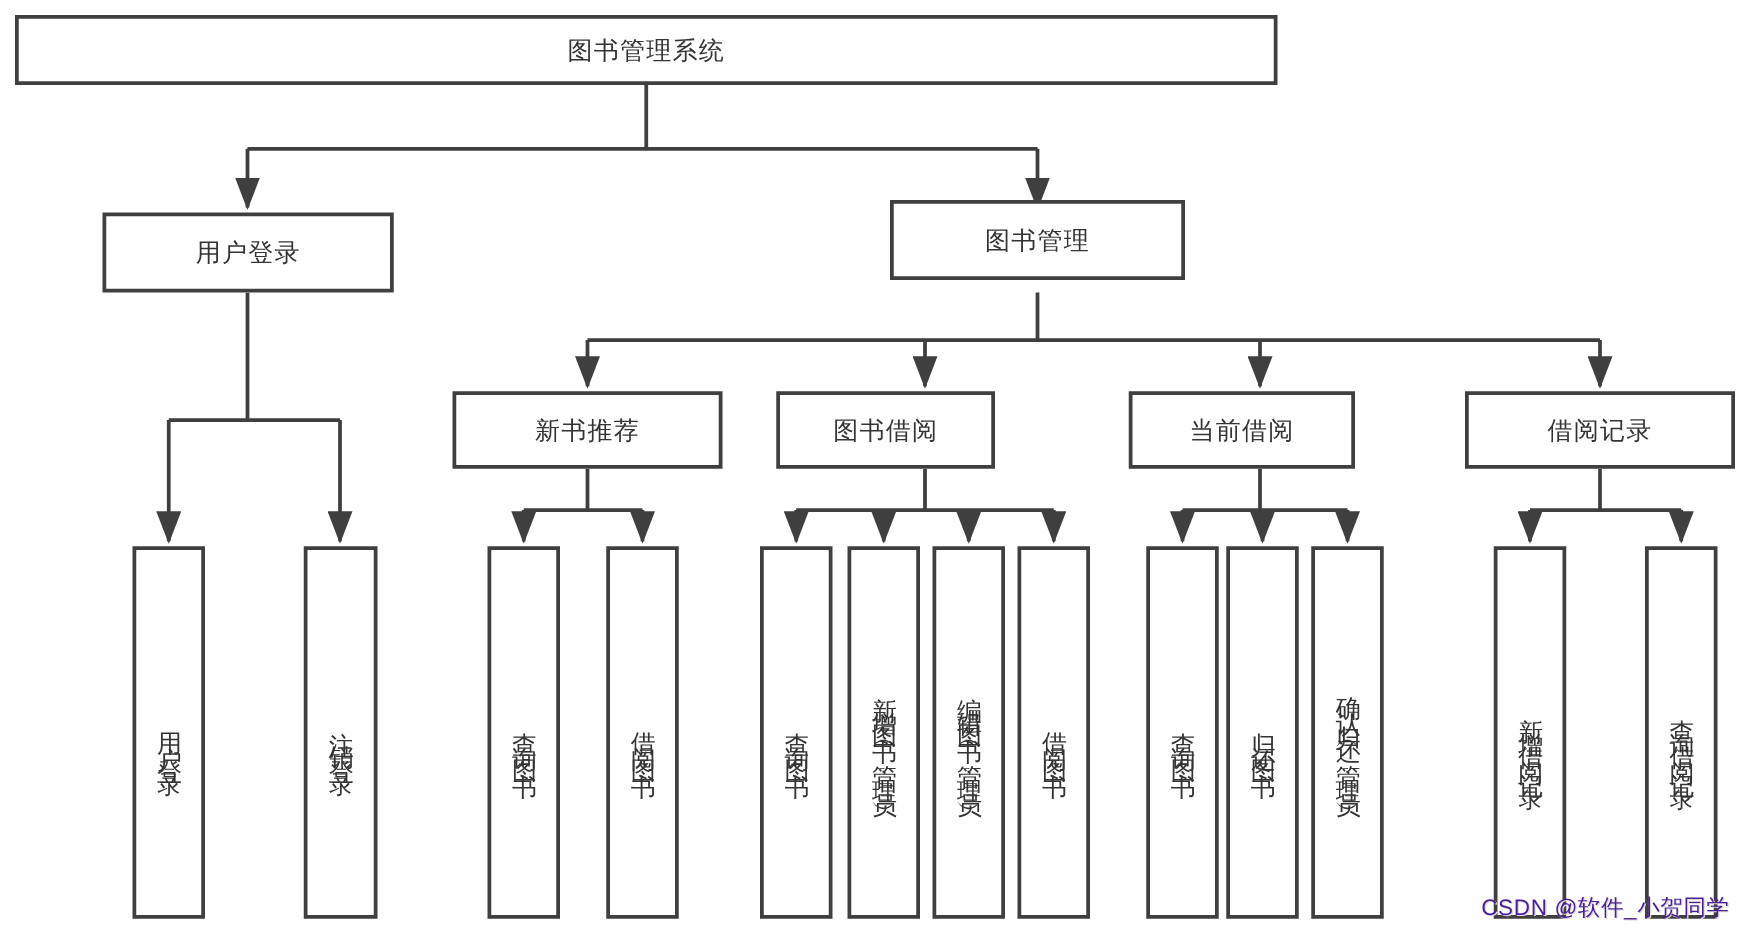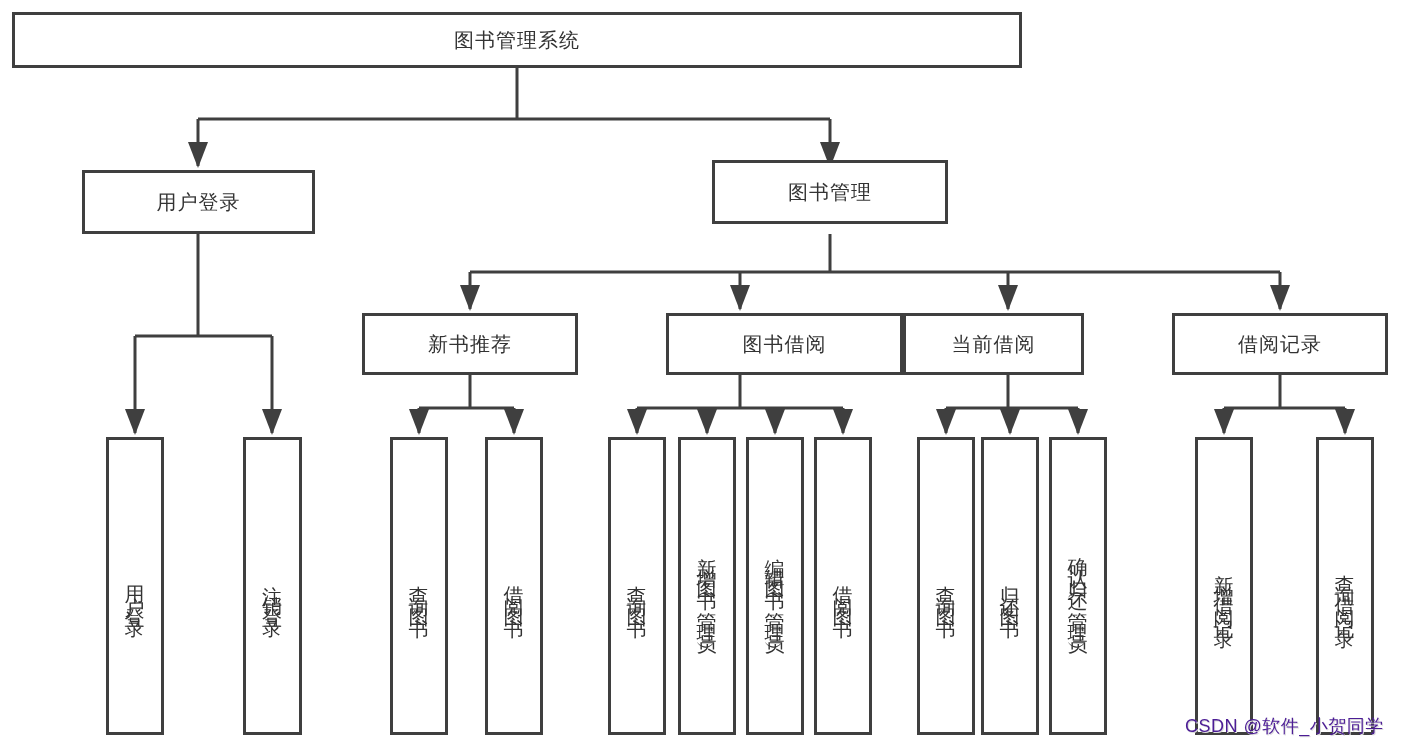--- a/index.html
+++ b/index.html
@@ -121,21 +121,21 @@
   <div class="box h" style="left:82px;top:170px;width:233px;height:64px">
     <span class="hlbl">用户登录</span>
   </div>
   <div class="box h" style="left:712px;top:160px;width:236px;height:64px">
     <span class="hlbl">图书管理</span>
   </div>
 
   <div class="box h" style="left:362px;top:313px;width:216px;height:62px">
     <span class="hlbl">新书推荐</span>
   </div>
-  <div class="box h" style="left:666px;top:313px;width:237px;height:62px">
+  <div class="box h" style="left:621px;top:313px;width:175px;height:62px">
     <span class="hlbl">图书借阅</span>
   </div>
   <div class="box h" style="left:903px;top:313px;width:181px;height:62px">
     <span class="hlbl">当前借阅</span>
   </div>
   <div class="box h" style="left:1172px;top:313px;width:216px;height:62px">
     <span class="hlbl">借阅记录</span>
   </div>
 
   <div class="box v" style="left:106px">

